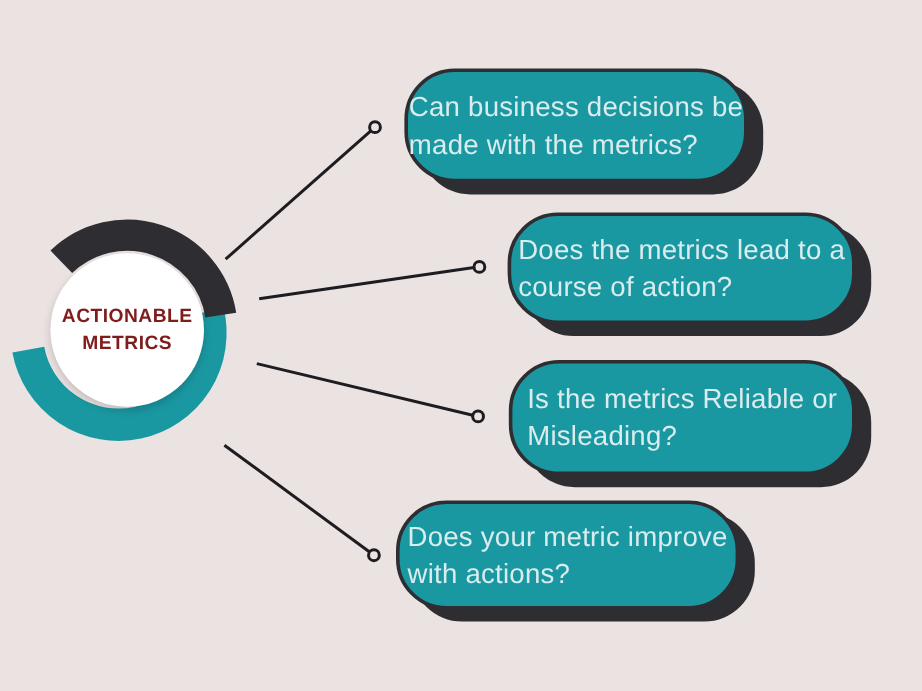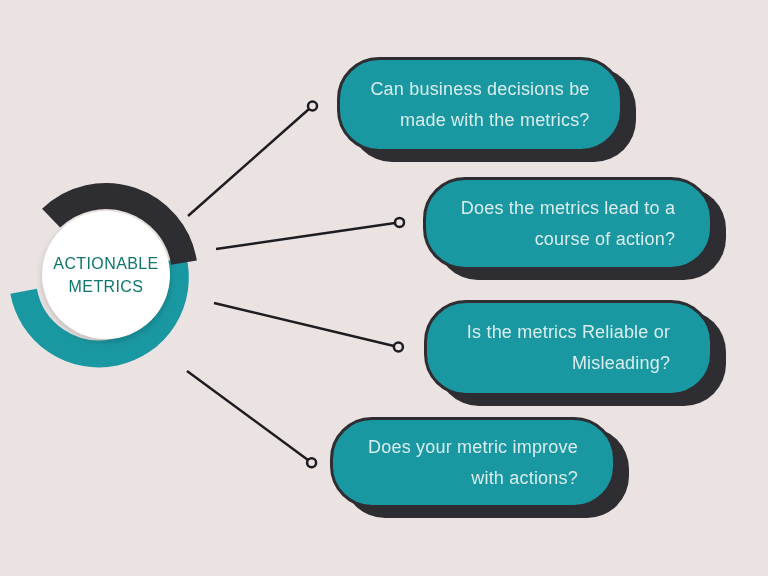--- a/index.html
+++ b/index.html
@@ -30,44 +30,44 @@
     width: 128px; height: 128px;
     background: #ffffff;
     border-radius: 50%;
     box-shadow: 0 3px 7px rgba(0,0,0,0.18);
     display: flex;
     flex-direction: column;
     align-items: center;
     justify-content: center;
   }
   .center-title {
-    font-weight: 400;
+    font-weight: 700;
     font-size: 16px;
     line-height: 23px;
     letter-spacing: 0.4px;
-    color: #0f766e;
+    color: #7f1d1d;
     text-align: center;
   }
   .qbox {
     position: absolute;
     background: #1a98a2;
     border: 3px solid #2e2d32;
     border-radius: 42px;
     box-shadow: 13px 10px 0 0 #2e2d32;
     box-sizing: border-box;
     display: flex;
     align-items: center;
     justify-content: center;
   }
   .qbox .label {
-    font-size: 18px;
+    font-size: 23px;
     line-height: 31px;
     letter-spacing: 0.2px;
     color: #daeced;
-    text-align: right;
+    text-align: left;
     white-space: pre-line;
   }
   .qbox1 { left: 337px; top: 57px;  width: 286px; height: 95px; }
   .qbox2 { left: 423px; top: 177px; width: 290px; height: 93px; }
   .qbox3 { left: 424px; top: 300px; width: 289px; height: 96px; }
   .qbox4 { left: 330px; top: 417px; width: 286px; height: 91px; }
 </style>
 </head>
 <body>
 

